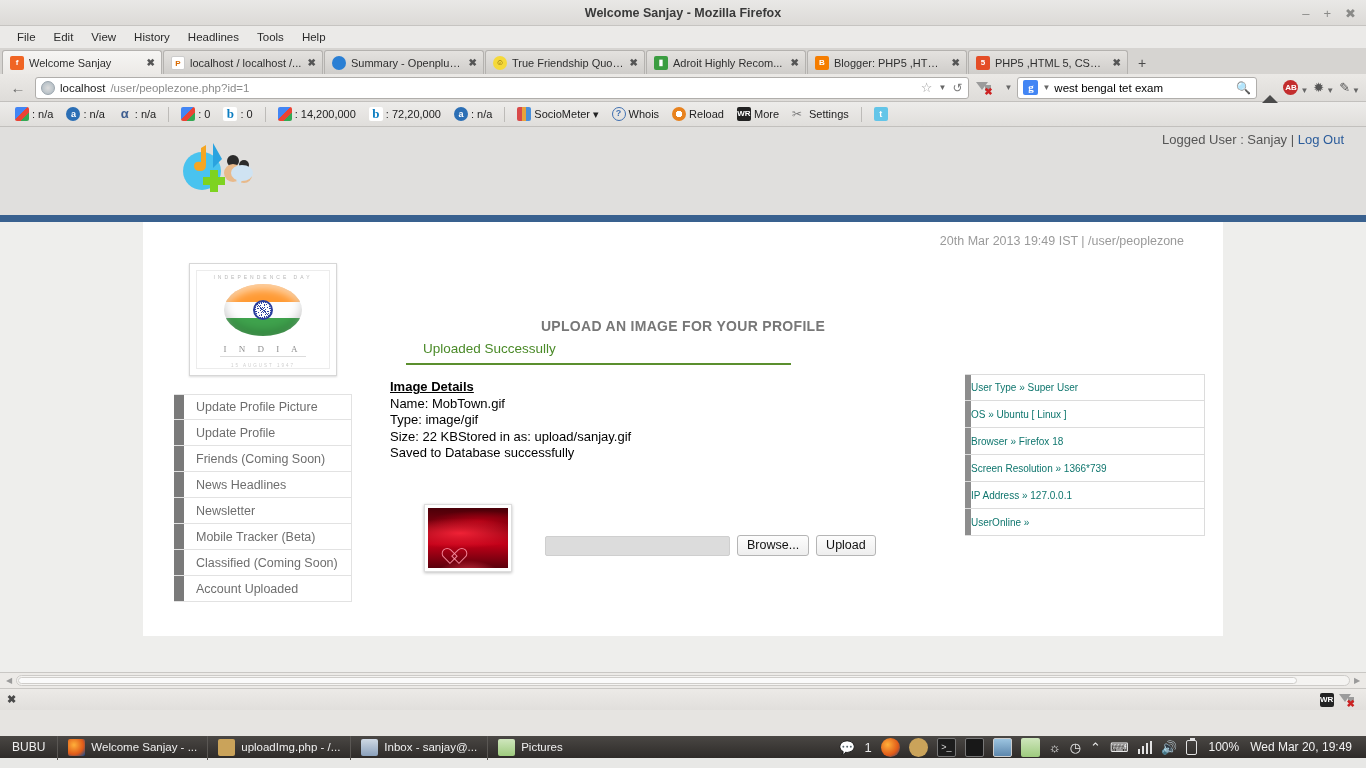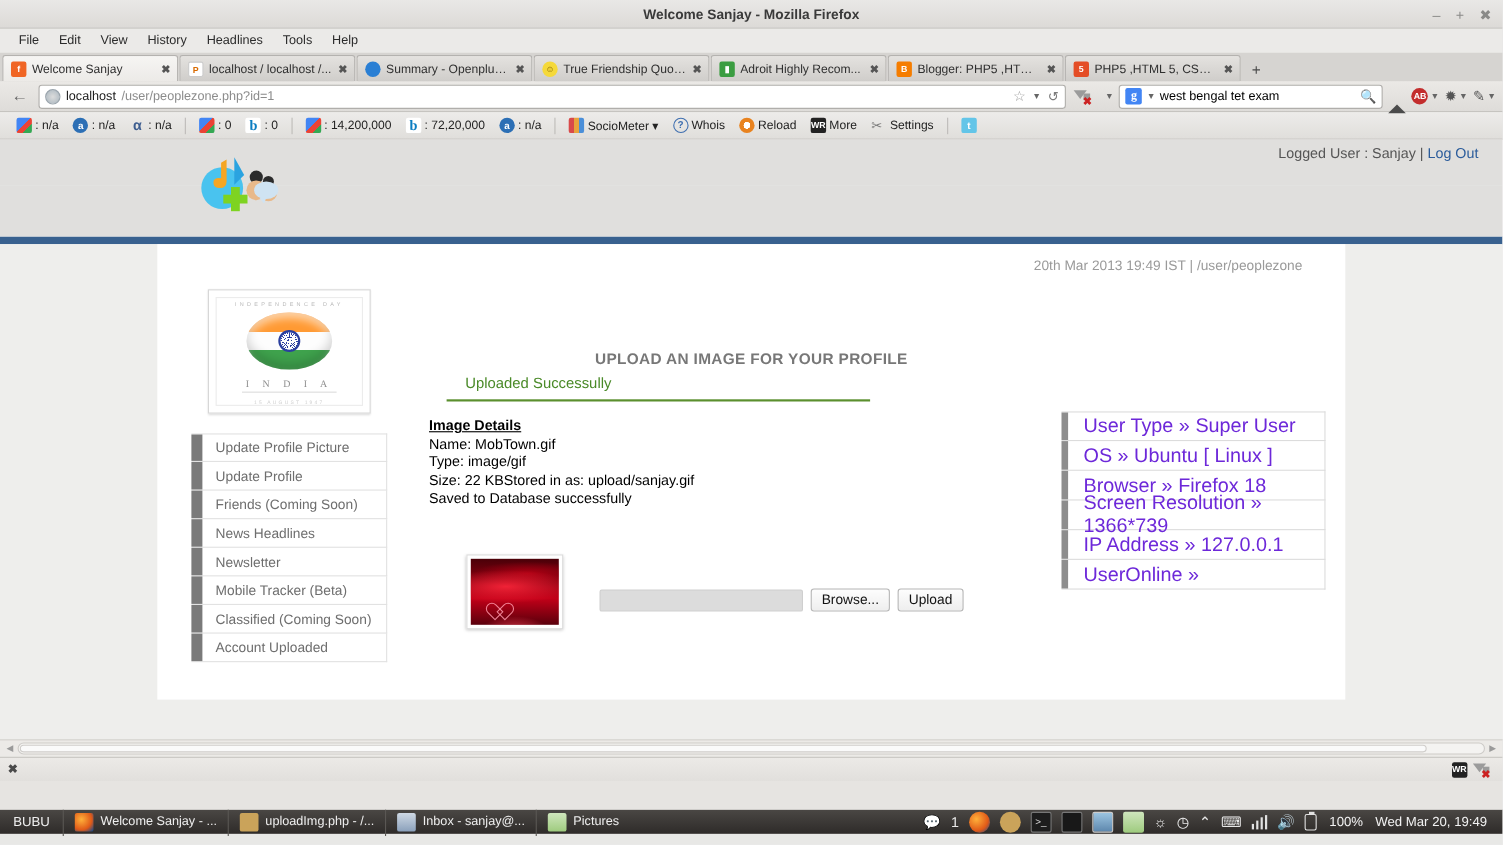--- a/index.html
+++ b/index.html
@@ -70,21 +70,21 @@
   .arrowdown { width:0;height:0;border-left:6px solid transparent;border-right:6px solid transparent;border-top:8px solid #9b9b9b; position:relative;}
   .dlwrap { position:relative; display:flex; align-items:flex-start; }
   .dlbar { width:6px;height:6px;background:#9b9b9b; position:absolute; left:3px; top:-5px;}
   .redx { color:#cc2222; font-size:10px; font-weight:bold; position:relative; left:-4px; top:4px;}
   .caret { font-size:8px; color:#666; }
   .searchbar { width:240px; height:22px; background:#fff; border:1px solid #b0aeab; border-radius:3px;
                display:flex; align-items:center; padding:0 5px; gap:4px; font-size:11.5px; }
   .g-icon { width:15px;height:15px;background:#4285f4;color:#fff;font-weight:bold;font-size:11px;
             text-align:center;line-height:15px;border-radius:2px;font-family:"Liberation Serif",serif;}
   .mag { margin-left:auto; color:#555; font-size:12px; }
-  .navicon { display:flex; align-items:center; gap:2px; color:#555; font-size:13px; }
+  .navicon { display:flex; align-items:flex-end; gap:2px; color:#555; font-size:13px; }
   .home-ic { width:0;height:0;border-left:8px solid transparent;border-right:8px solid transparent;border-bottom:8px solid #4b4b4b; position:relative;}
   .home-body { width:9px;height:6px;background:#4b4b4b; margin:0 auto; }
   .abp { width:15px;height:15px;border-radius:50%;background:#c32d2d;color:#fff;font-size:8px;
          font-weight:bold;text-align:center;line-height:15px; }
 
   
   .seobar { height:25px; background:linear-gradient(#edecea,#e0dedb); border-bottom:1px solid #c2c0bd;
             display:flex; align-items:center; padding:0 10px; font-size:11px; color:#222; gap:3px;}
   .seoitem { display:flex; align-items:center; gap:3px; padding:0 5px; white-space:nowrap; cursor:default;}
   .sep { width:1px; height:15px; background:#bdbbb8; margin:0 4px; }
@@ -168,21 +168,21 @@
   .uploadform { position:absolute; left:402px; top:313px; display:flex; align-items:center; gap:7px; }
   .filefield { width:185px; height:20px; background:#dcdcdc; border:1px solid #cfcfcf; border-radius:2px;}
   .btn { height:21px; padding:0 9px; font-size:12.5px; background:linear-gradient(#fdfdfd,#eeeeee);
          border:1px solid #b5b5b5; border-radius:3px; color:#111; cursor:default; line-height:19px;}
 
   .infopanel { position:absolute; left:822px; top:152px; width:240px; }
   .infopanel .row { display:flex; align-items:center; height:27px;
                     border-bottom:1px solid #dcdcdc; border-right:1px solid #dcdcdc;}
   .infopanel .row:first-child { border-top:1px solid #dcdcdc;}
   .infopanel .bar { width:6px; align-self:stretch; background:#8d8d8d; flex:none;}
-  .infopanel .lbl { font-size:18px; color:#6d28d9; padding-left:14px;}
+  .infopanel .lbl { font-size:10px; color:#0f766e; }
 
   
   .hscroll { height:16px; background:#eceae7; border-top:1px solid #c9c7c4; display:flex; align-items:center; padding:0 2px;}
   .hscroll .arrow { width:14px; text-align:center; color:#9a9a9a; font-size:8px; }
   .hscroll .track { flex:1; height:11px; background:#f4f3f1; border:1px solid #cdcbc8; border-radius:6px; position:relative;}
   .hscroll .thumb { position:absolute; left:1px; top:1px; width:96%; height:7px; background:#fafafa;
                     border:1px solid #cfcdca; border-radius:5px; }
 
   .statusbar { height:22px; background:linear-gradient(#eceae7,#e1dfdc); border-top:1px solid #c9c7c4;
                display:flex; align-items:center; padding:0 7px; }

